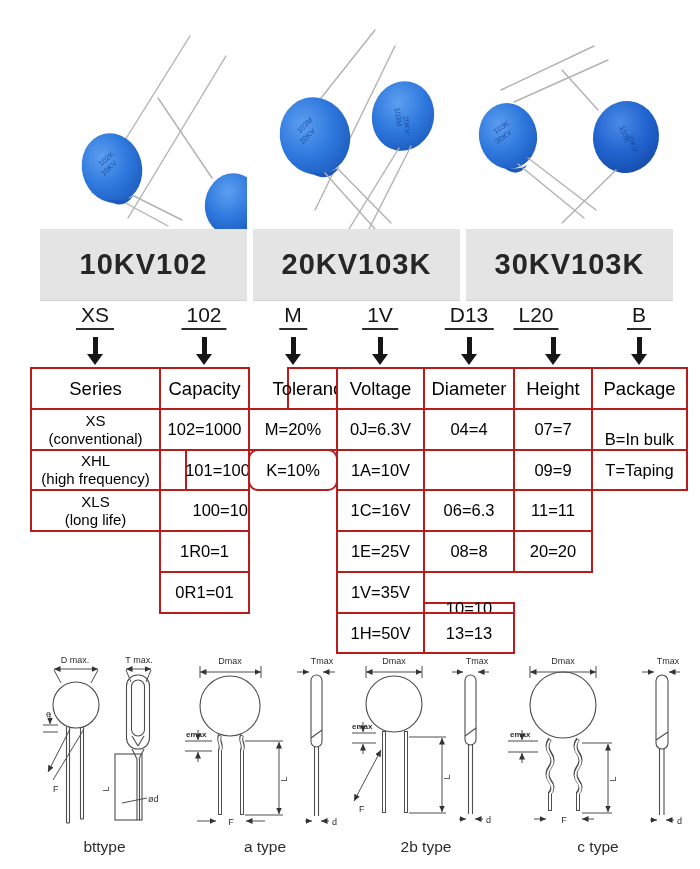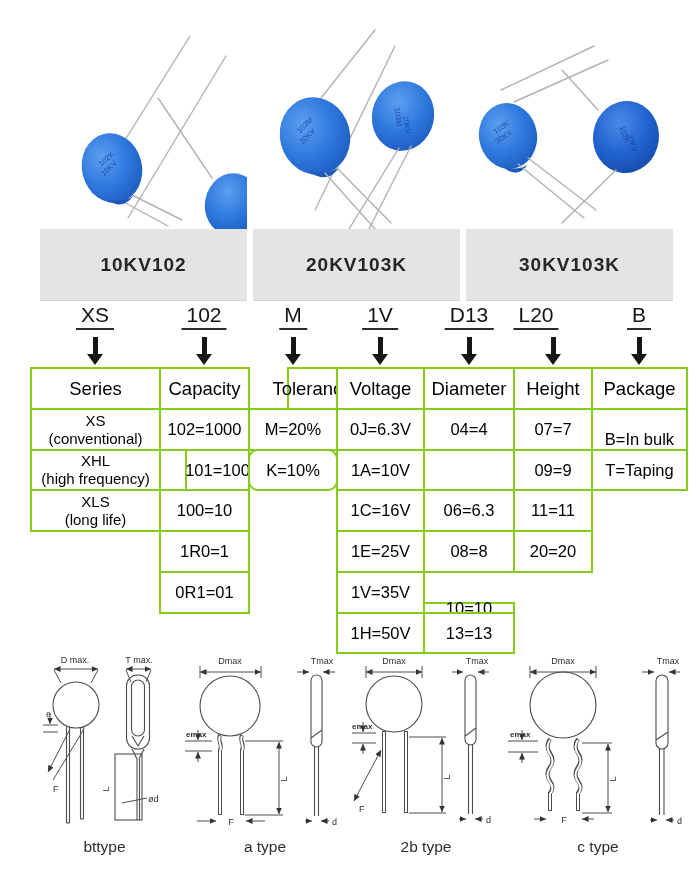--- a/index.html
+++ b/index.html
@@ -5,37 +5,37 @@
   html,body{margin:0;padding:0;background:#fff;}
   .page{position:relative;width:700px;height:869px;background:#ffffff;overflow:hidden;
         font-family:"Liberation Sans",sans-serif;}
 
   
   .panel{position:absolute;top:18px;width:207px;}
   .photo{width:207px;height:211px;background:#ffffff;}
   .photo svg{display:block;}
   .caption{width:207px;height:71px;background:#e4e4e4;border-bottom:1px solid #d2d2d2;
            display:flex;align-items:center;justify-content:center;
-           font-size:19px;font-weight:bold;letter-spacing:1px;color:#262626;}
+           font-size:29px;font-weight:bold;letter-spacing:1px;color:#262626;}
 
   
   .code{position:absolute;top:303px;transform:translateX(-50%);
         font-size:21px;color:#141414;border-bottom:2px solid #2b2b2b;
         padding:0 5px 1px 5px;line-height:24px;}
   .arrow{position:absolute;top:337px;transform:translateX(-50%);width:16px;}
   .arrow .stem{width:5px;height:17px;background:#161616;margin:0 auto;}
   .arrow .head{width:0;height:0;margin:0 auto;
                border-left:8px solid transparent;border-right:8px solid transparent;
                border-top:11px solid #161616;}
 
   
   .spec-table{position:absolute;left:31px;top:368px;display:grid;
               grid-template-columns:129px 89px 88px 87px 90px 78px 95px;
               grid-template-rows:41px 41px 40px 41px 41px 41px 40px;}
-  .tc{border:2px solid #84cc16;margin:-1px;background:#fff;
+  .tc{border:2px solid #b91c1c;margin:-1px;background:#fff;
       display:flex;flex-direction:column;align-items:center;justify-content:center;
       font-size:16.5px;color:#000;text-align:center;line-height:19px;}
   .tc.th{font-size:18.5px;}
   .tc.two{font-size:15px;line-height:18px;}
 
   
   .fig{position:absolute;top:653px;text-align:center;}
   .fig svg{display:block;margin:0 auto;}
   .fig .figcap{font-size:15.5px;color:#2e2e2e;margin-top:3px;}
   .dim{stroke:#4d4d4d;stroke-width:1;fill:none;}
@@ -198,21 +198,21 @@
         <div>XLS</div>
         <div>(long life)</div>
       </div>
       <div class="tc th" style="grid-area: 1 / 2;">Capacity</div>
       <div class="tc" style="grid-area: 2 / 2;">
         <div>102=1000</div>
       </div>
       <div class="tc" style="grid-area: 3 / 2; margin-left: 25px;">
         <div>101=100</div>
       </div>
-      <div class="tc" style="grid-area: 4 / 2;">
+      <div class="tc" style="grid-area: 4 / 2; align-items: flex-end;">
         <div>100=10</div>
       </div>
       <div class="tc" style="grid-area: 5 / 2;">
         <div>1R0=1</div>
       </div>
       <div class="tc" style="grid-area: 6 / 2;">
         <div>0R1=01</div>
       </div>
       <div class="tc th" style="grid-area: 1 / 3; margin-left: 38px;">Tolerance</div>
       <div class="tc" style="grid-area: 2 / 3;">

